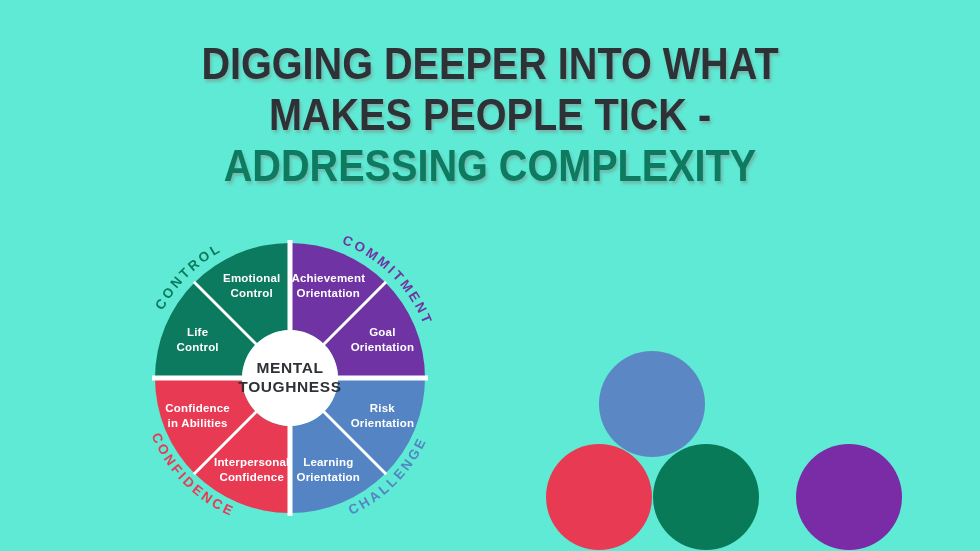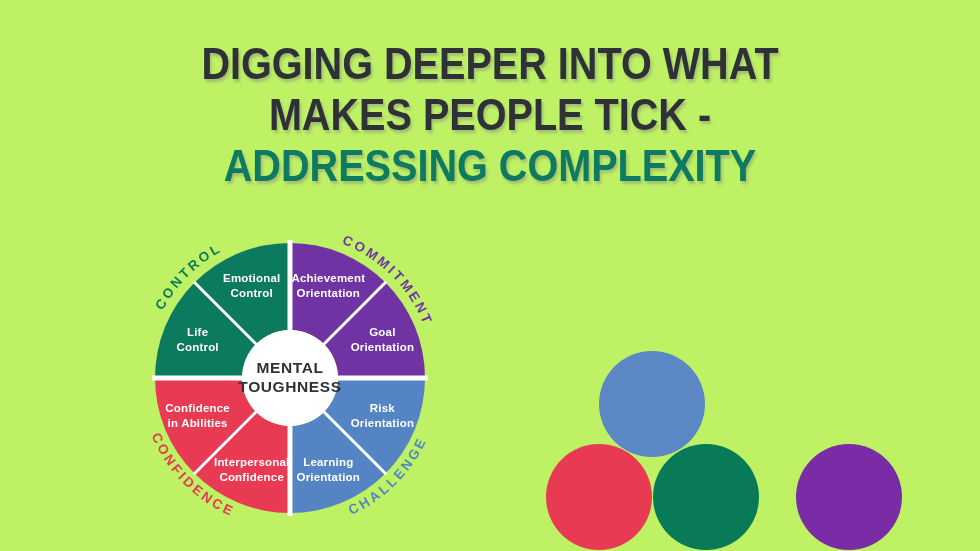--- a/index.html
+++ b/index.html
@@ -8,21 +8,21 @@
     width: 980px;
     height: 551px;
     background: #ffffff;
     overflow: hidden;
     font-family: "Liberation Sans", sans-serif;
   }
   .slide {
     position: relative;
     width: 980px;
     height: 551px;
-    background: #bef264;
+    background: #5eead4;
   }
   .title-block {
     position: absolute;
     top: 38px;
     left: 0;
     width: 100%;
     text-align: center;
     font-weight: 700;
     font-size: 44px;
     line-height: 51px;

